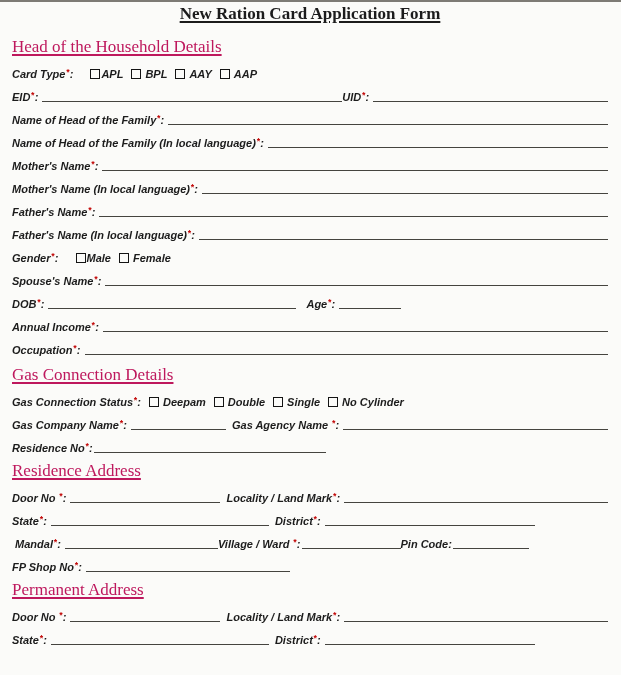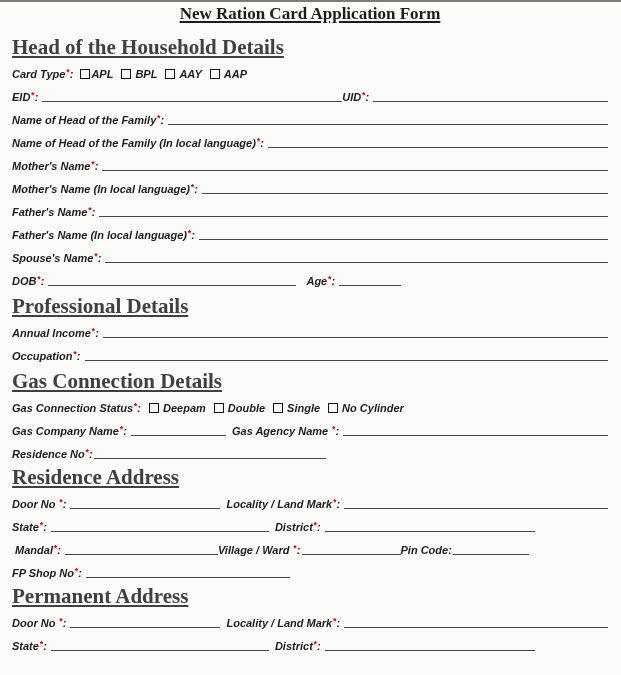--- a/index.html
+++ b/index.html
@@ -23,23 +23,23 @@
     padding-top:2px;
     height:22px;
   }
   .title span{
     text-decoration:underline;
     text-decoration-thickness:1.6px;
     text-underline-offset:2px;
   }
   .h{
     font-family:"Liberation Serif",serif;
-    font-weight:bold;
-    font-size:21px;
-    color:#404040;
+    font-weight:normal;
+    font-size:17px;
+    color:#be185d;
     height:18px;
     line-height:18px;
     margin-bottom:4px;
   }
   .h span{
     text-decoration:underline;
     text-decoration-thickness:1.5px;
     text-underline-offset:2px;
   }
   .mt12{margin-top:12px;}
@@ -70,21 +70,21 @@
     margin-left:4px;
     margin-bottom:1px;
   }
   .grow{flex:1 1 auto;}
   .opt{
     display:flex;
     align-items:flex-end;
     margin-left:8px;
   }
   .opt .cb{margin-right:4px;}
-  .opt.tight{margin-left:7px;}
+  .opt.tight{margin-left:17px;}
   .opt.tight .cb{margin-right:1px;}
   .cb{
     box-sizing:border-box;
     width:10px;height:10px;
     border:1.7px solid #141414;
     background:#fbfbf9;
     margin-bottom:1px;
     display:inline-block;
   }
   .ml6{margin-left:6px;}
@@ -139,34 +139,38 @@
   <div class="row">
     <span class="lbl"><span>Father's Name</span><span class="req">*</span><span>:</span></span>
     <span class="line grow"></span>
   </div>
 
   <div class="row">
     <span class="lbl"><span>Father's Name (In local language)</span><span class="req">*</span><span>:</span></span>
     <span class="line grow"></span>
   </div>
 
+  <div class="row">
+    <span class="lbl"><span>Gender</span><span class="req">*</span><span>:</span></span>
+    <span class="opt tight"><span class="cb"></span><span>Male</span></span>
+    <span class="opt"><span class="cb"></span><span>Female</span></span>
+  </div>
 
   <div class="row">
     <span class="lbl"><span>Spouse's Name</span><span class="req">*</span><span>:</span></span>
     <span class="line grow"></span>
   </div>
 
   <div class="row">
     <span class="lbl"><span>DOB</span><span class="req">*</span><span>:</span></span>
     <span class="line" style="width:248px"></span>
     <span class="lbl ml10"><span>Age</span><span class="req">*</span><span>:</span></span>
     <span class="line" style="width:62px"></span>
   </div>
 
-  <div class="h mt7"><span>Professional Details</span></div>
 
   <div class="row">
     <span class="lbl"><span>Annual Income</span><span class="req">*</span><span>:</span></span>
     <span class="line grow"></span>
   </div>
 
   <div class="row">
     <span class="lbl"><span>Occupation</span><span class="req">*</span><span>:</span></span>
     <span class="line grow"></span>
   </div>

